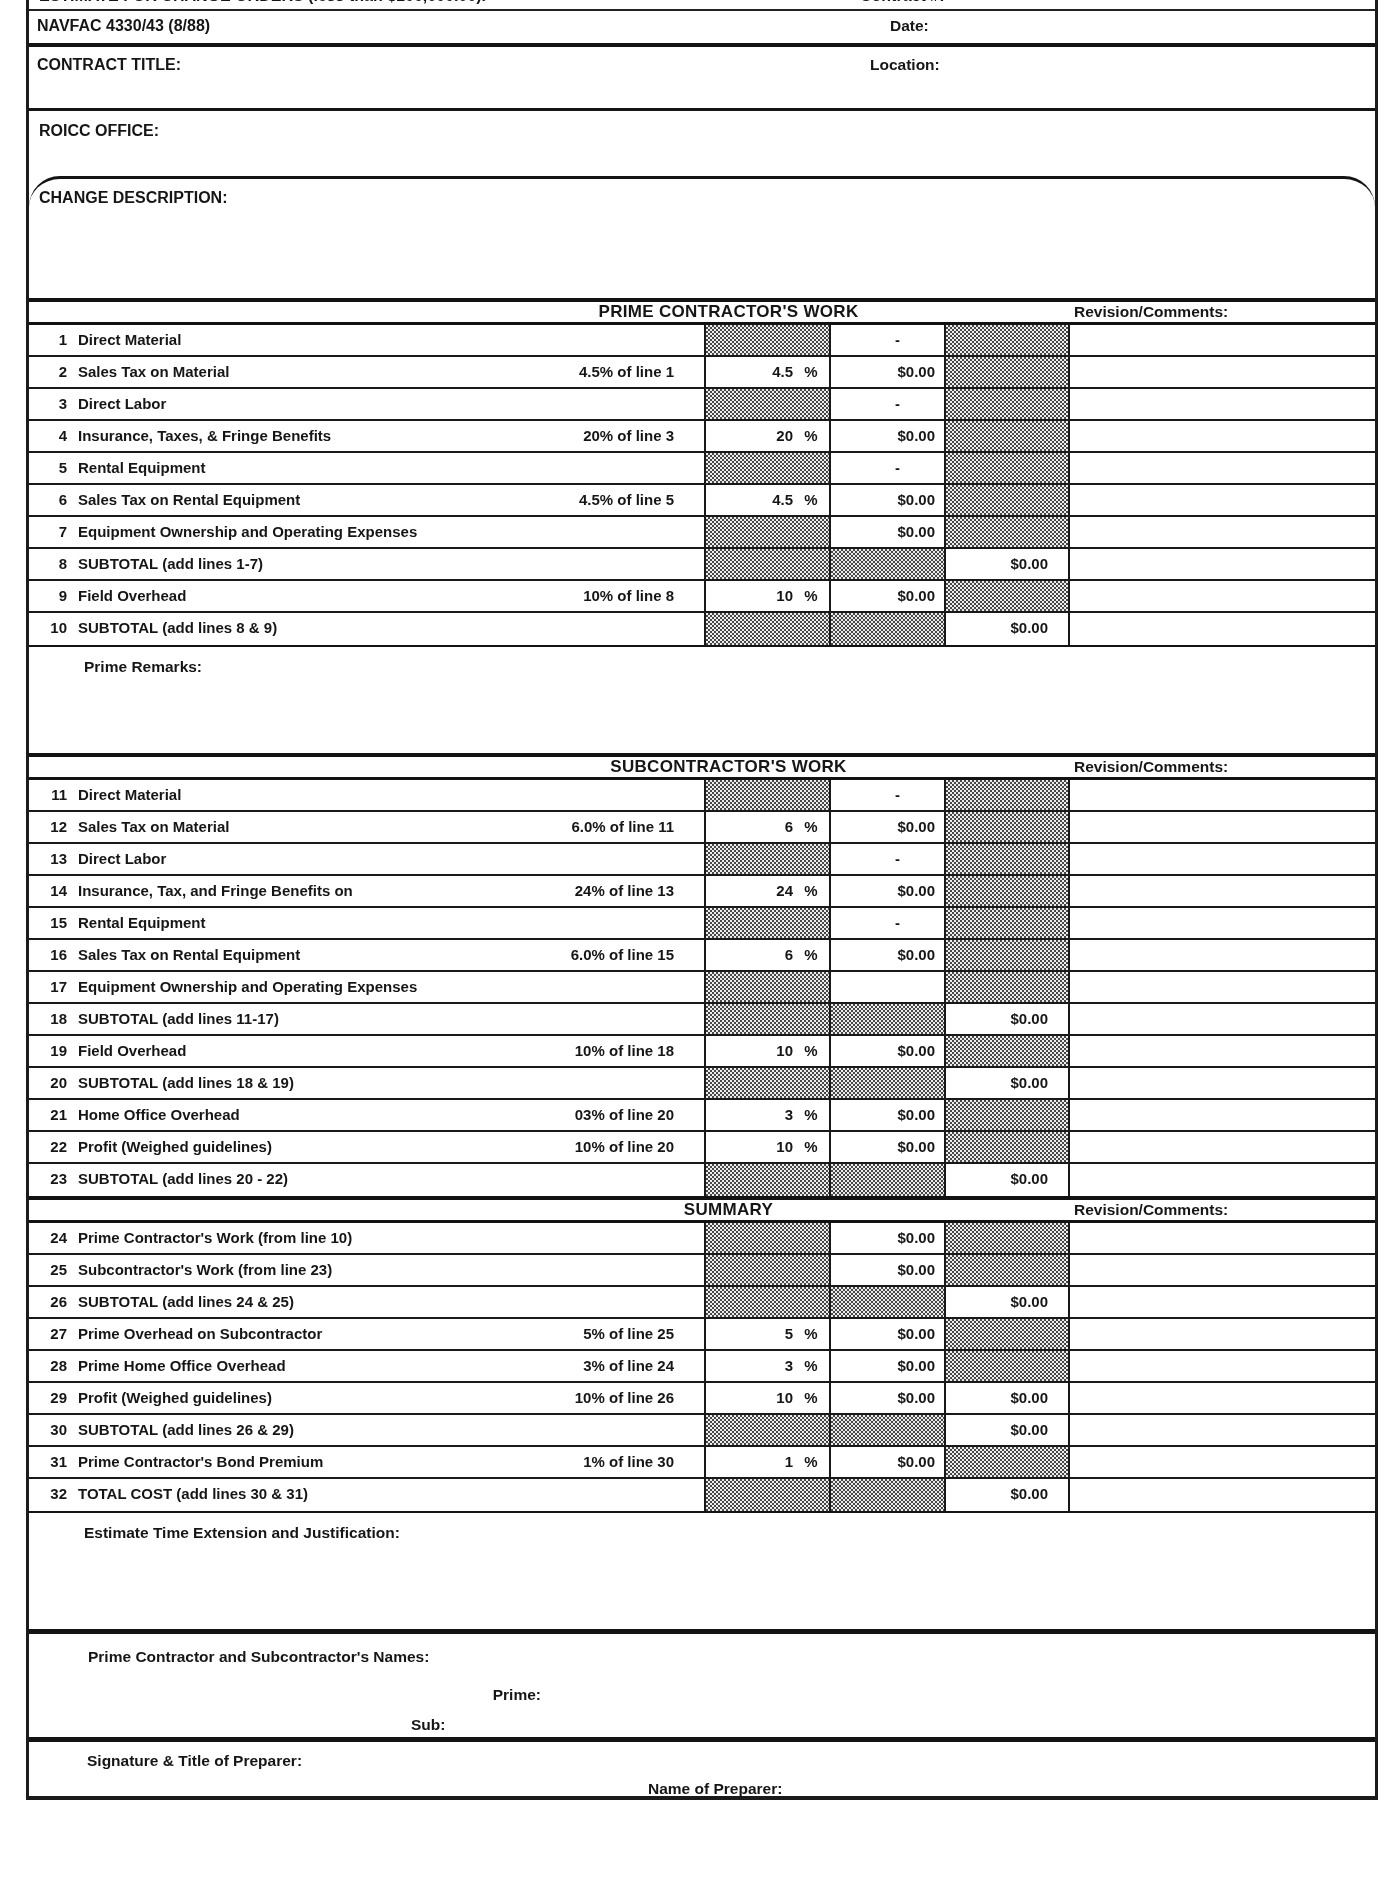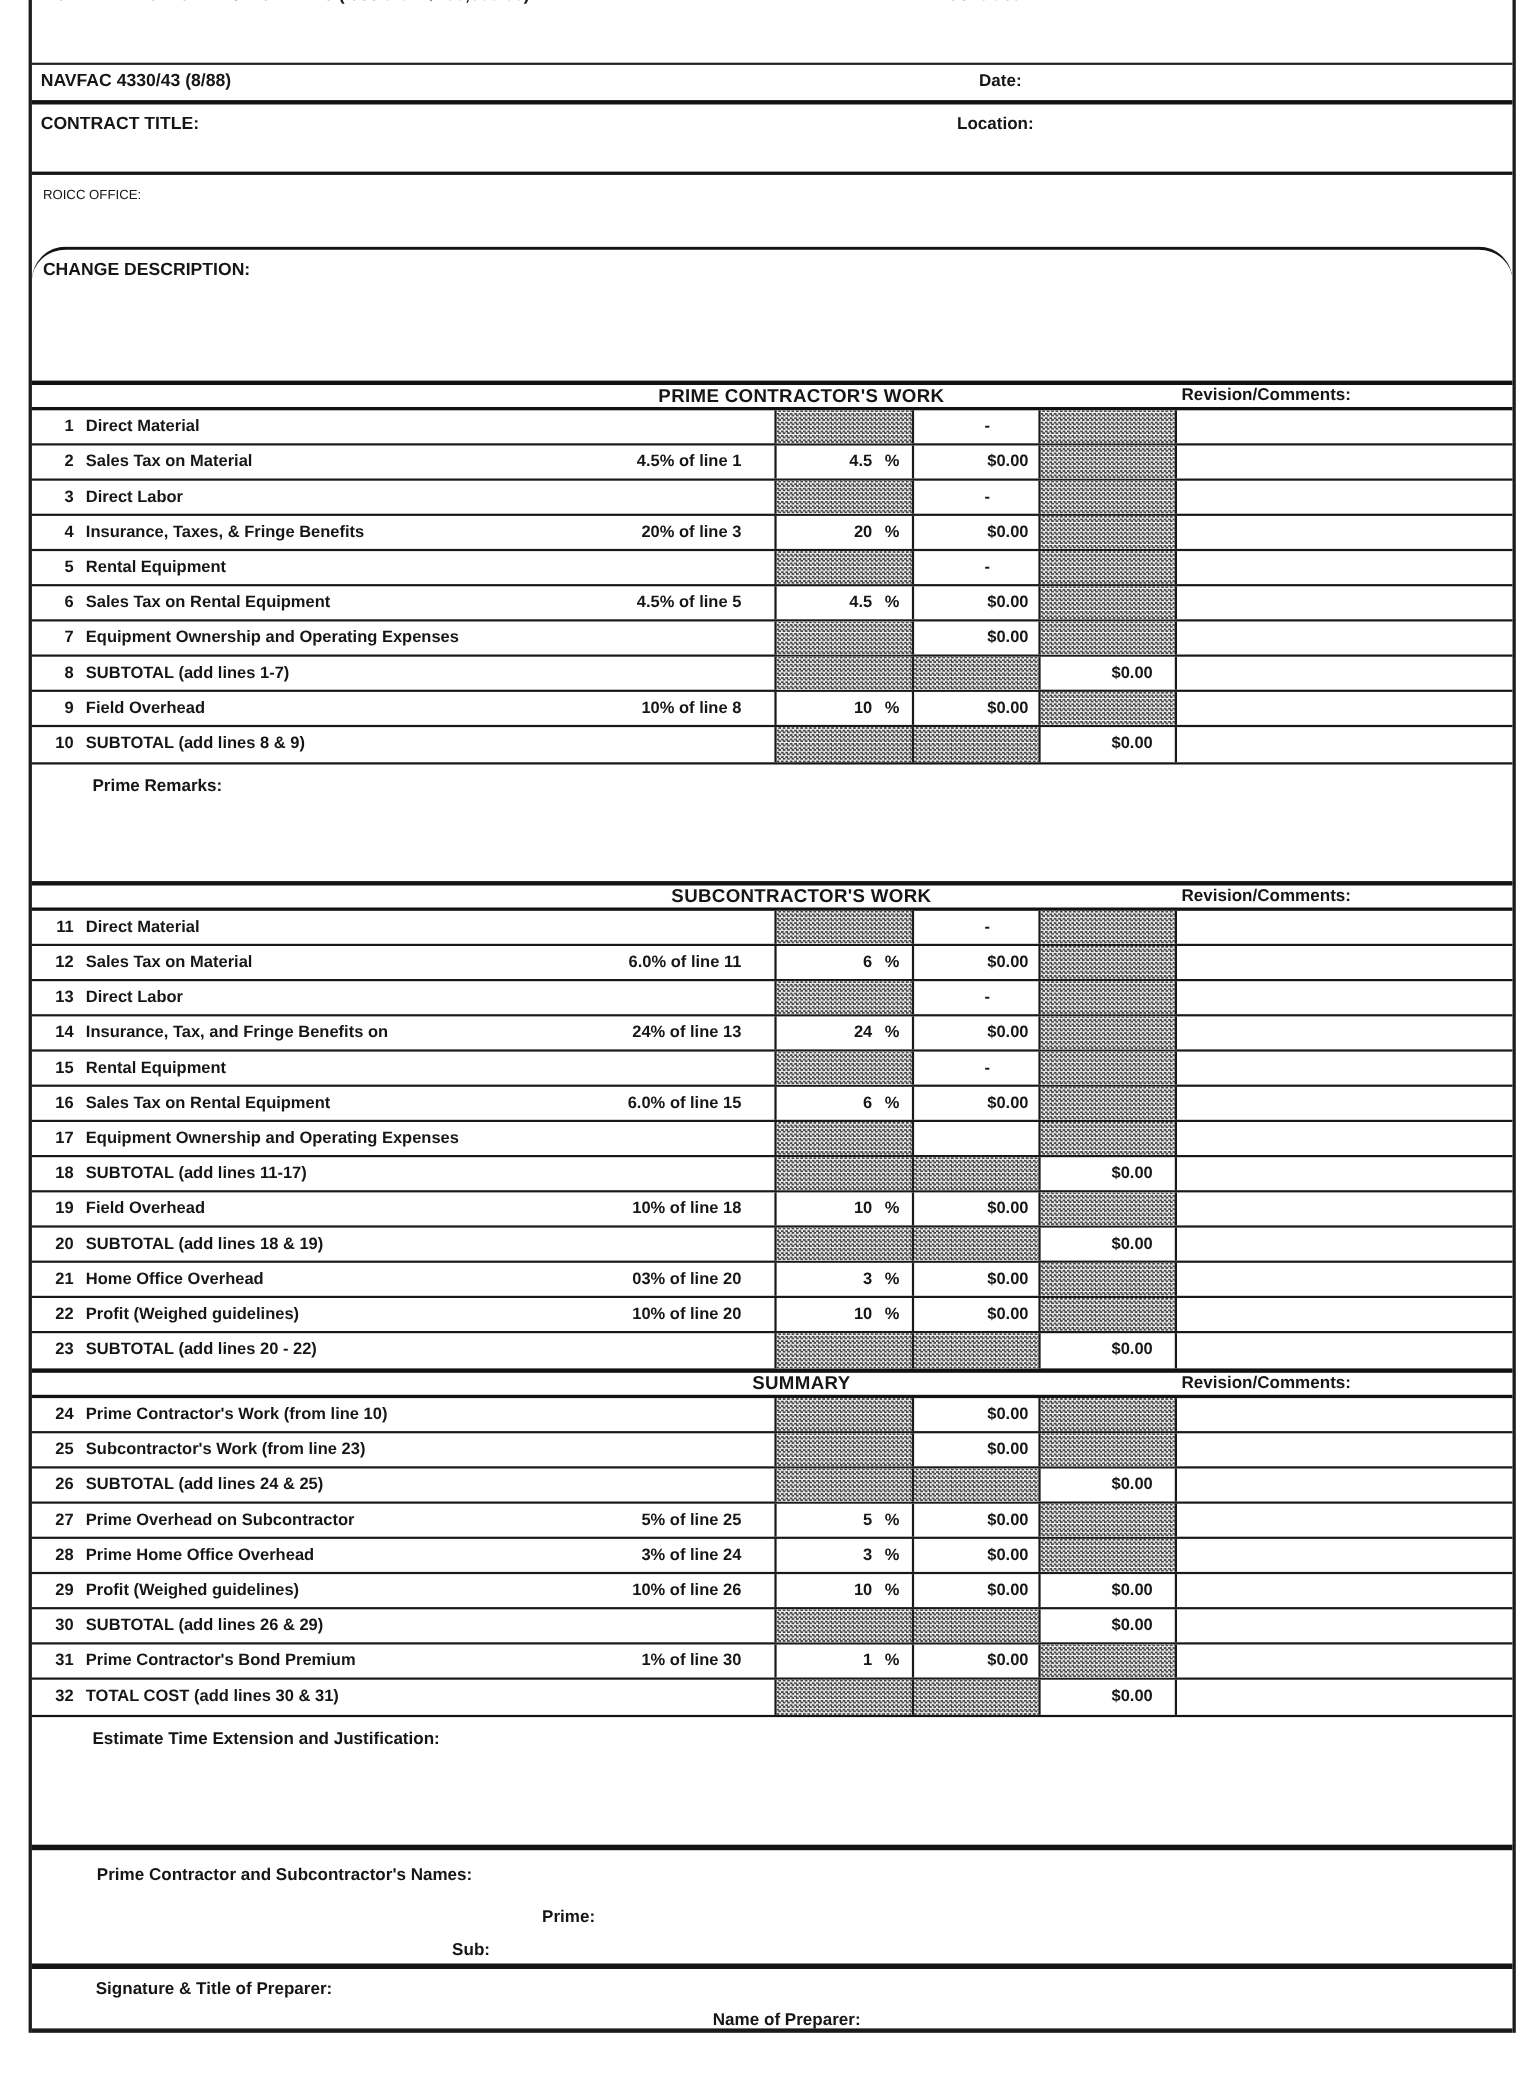--- a/index.html
+++ b/index.html
@@ -11,28 +11,28 @@
   .form{
     position:absolute;left:26px;top:0;width:1352px;box-sizing:border-box;
     border-left:3px solid #1c1c1c;border-right:3px solid #1c1c1c;
     background:#fff;
   }
   
   .row0{height:9px;position:relative;overflow:hidden;}
   .row0 span{position:absolute;top:-13px;font-size:16px;font-weight:700;white-space:nowrap;}
   .row0 .t1{left:10px;}
   .row0 .t2{left:831px;}
-  .row1{height:32px;border-top:2px solid #222;position:relative;line-height:30px;margin-top:48px;}
+  .row1{height:32px;border-top:2px solid #222;position:relative;line-height:30px;}
   .row1 .fn{padding-left:8px;font-size:16px;font-weight:700;}
   .row1 .date{position:absolute;left:861px;top:0;font-weight:600;font-size:15.5px;}
   .rowCT{height:61px;border-top:4px solid #141414;position:relative;}
   .rowCT .ct{position:absolute;left:8px;top:9px;font-weight:700;font-size:16px;}
   .rowCT .loc{position:absolute;left:841px;top:9px;font-weight:600;font-size:15.5px;}
   .rowRO{height:65px;border-top:3px solid #141414;position:relative;}
-  .rowRO .ro{position:absolute;left:10px;top:11px;font-weight:400;font-size:12px;}
+  .rowRO .ro{position:absolute;left:10px;top:11px;font-weight:700;font-size:16px;}
   .rowCD{height:119px;border-top:3px solid #141414;position:relative;border-radius:31px;}
   .rowCD .cd{position:absolute;left:10px;top:10px;font-weight:700;font-size:16px;}
   
   .sec-head{display:flex;border-top:4px solid #121212;border-bottom:3px solid #121212;
     height:27px;box-sizing:border-box;align-items:center;}
   .sec-title{width:1039px;box-sizing:border-box;padding-left:360px;text-align:center;
     font-weight:700;font-size:17px;letter-spacing:.3px;white-space:nowrap;}
   .sec-rev{flex:1;font-weight:700;font-size:15.5px;padding-left:6px;white-space:nowrap;}
   
   .trow{display:flex;height:32px;box-sizing:border-box;border-bottom:2px solid #191919;

